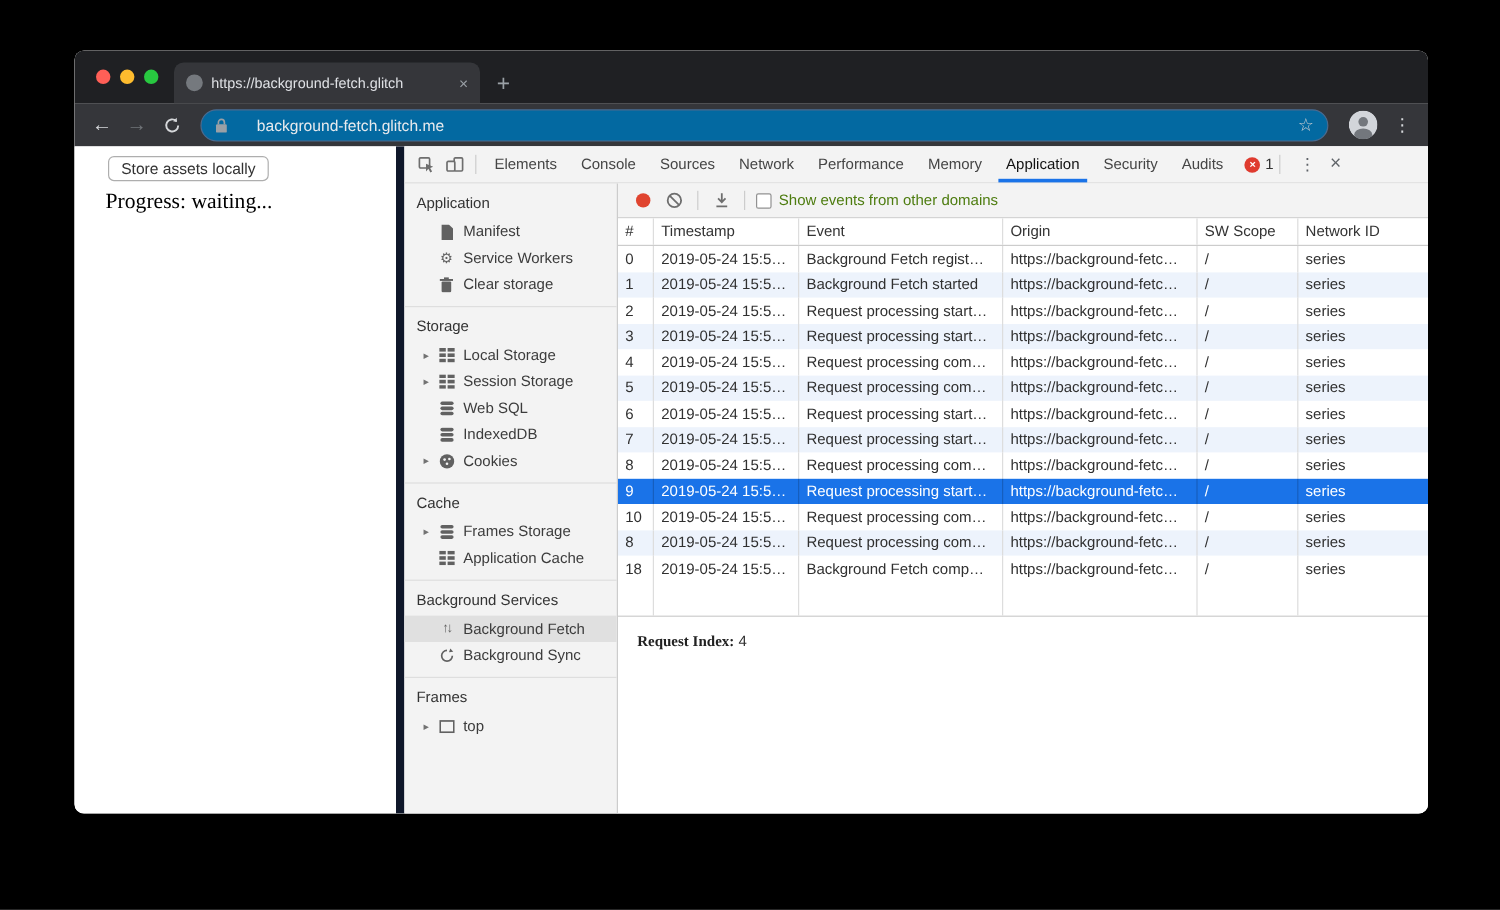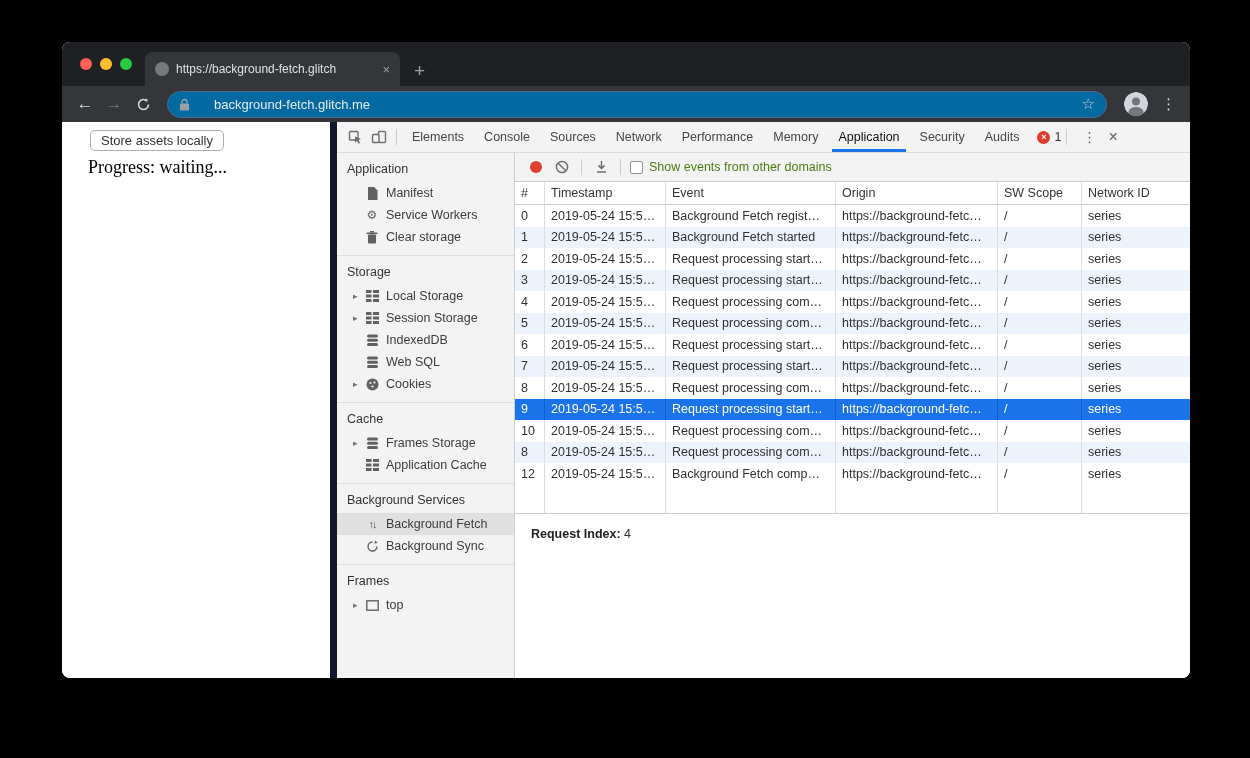--- a/index.html
+++ b/index.html
@@ -75,21 +75,21 @@
         display:flex;align-items:center;height:100%;}
   .c0{flex:0 0 30px}.c1{flex:0 0 121px}.c2{flex:0 0 170px}.c3{flex:0 0 162px}.c4{flex:0 0 84px}
   .c5{flex:1 1 auto;border-right:none;}
   .grid-row{flex:0 0 21.5px;display:flex;}
   .grid-row.alt{background:#edf3fc;}
   .grid-row.selected{background:#1a73e8;color:#fff;}
   .grid-row.selected .cell{border-right-color:rgba(0,0,0,.18);}
   .grid-filler{flex:0 0 28px;display:flex;border-bottom:1px solid #ccc;}
   .detail{flex:1;padding:11px 16px;box-sizing:border-box;overflow:hidden;}
   .detail-line{margin-bottom:9px;line-height:1.45;}
-  .detail-label{font-weight:bold;color:#222;}
+  .detail-label{font-weight:bold;color:#222;font-family:Liberation Serif, serif;}
   .mono{font-family:"DejaVu Sans Mono","Liberation Mono",monospace;font-size:11.5px;word-break:break-all;}
   svg{display:block;}
 </style>
 </head>
 <body>
 
 <div class="window">
 
   <div class="tabstrip">
     <div class="traffic">
@@ -241,33 +241,33 @@
             <div class="sb-item">
               <span class="sb-icon">
                 <svg width="13" height="13" viewBox="0 0 13 13">
                     <g fill="#616161">
                       <rect x="1" y="0.5" width="11" height="3" rx="1.5"></rect>
                       <rect x="1" y="4.8" width="11" height="3" rx="1.5"></rect>
                       <rect x="1" y="9.1" width="11" height="3" rx="1.5"></rect>
                     </g>
                   </svg>
               </span>
-              <span>IndexedDB</span>
+              <span>Web SQL</span>
             </div>
             <div class="sb-item">
               <span class="sb-icon">
                 <svg width="13" height="13" viewBox="0 0 13 13">
                     <g fill="#616161">
                       <rect x="1" y="0.5" width="11" height="3" rx="1.5"></rect>
                       <rect x="1" y="4.8" width="11" height="3" rx="1.5"></rect>
                       <rect x="1" y="9.1" width="11" height="3" rx="1.5"></rect>
                     </g>
                   </svg>
               </span>
-              <span>Web SQL</span>
+              <span>IndexedDB</span>
             </div>
             <div class="sb-item">
               <span class="twisty">▸</span>
               <span class="sb-icon">
                 <svg width="13" height="13" viewBox="0 0 13 13">
                     <circle cx="6.5" cy="6.5" r="6" fill="#616161"></circle>
                     <g fill="#f3f3f3">
                       <circle cx="4.5" cy="5" r="1.1"></circle>
                       <circle cx="8.5" cy="4.5" r="1.1"></circle>
                       <circle cx="6.5" cy="8.5" r="1.1"></circle>
@@ -464,21 +464,21 @@
                 </div>
                 <div class="grid-row alt">
                   <div class="cell c0">8</div>
                   <div class="cell c1">2019-05-24 15:5…</div>
                   <div class="cell c2">Request processing com…</div>
                   <div class="cell c3">https://background-fetc…</div>
                   <div class="cell c4">/</div>
                   <div class="cell c5">series</div>
                 </div>
                 <div class="grid-row">
-                  <div class="cell c0">12</div>
+                  <div class="cell c0">18</div>
                   <div class="cell c1">2019-05-24 15:5…</div>
                   <div class="cell c2">Background Fetch comp…</div>
                   <div class="cell c3">https://background-fetc…</div>
                   <div class="cell c4">/</div>
                   <div class="cell c5">series</div>
                 </div>
               </div>
             <div class="grid-filler" id="grid-filler">
                 <div class="cell c0"></div>
                 <div class="cell c1"></div>

